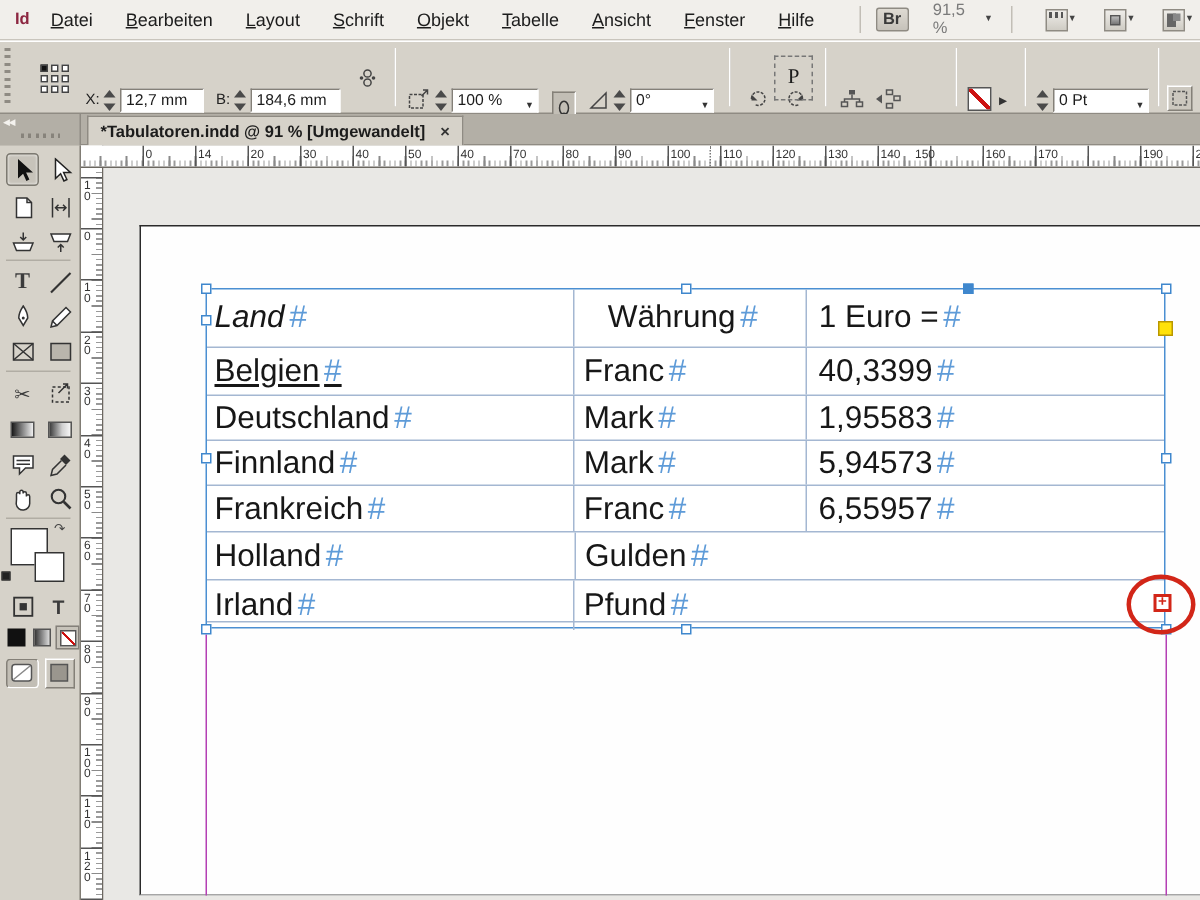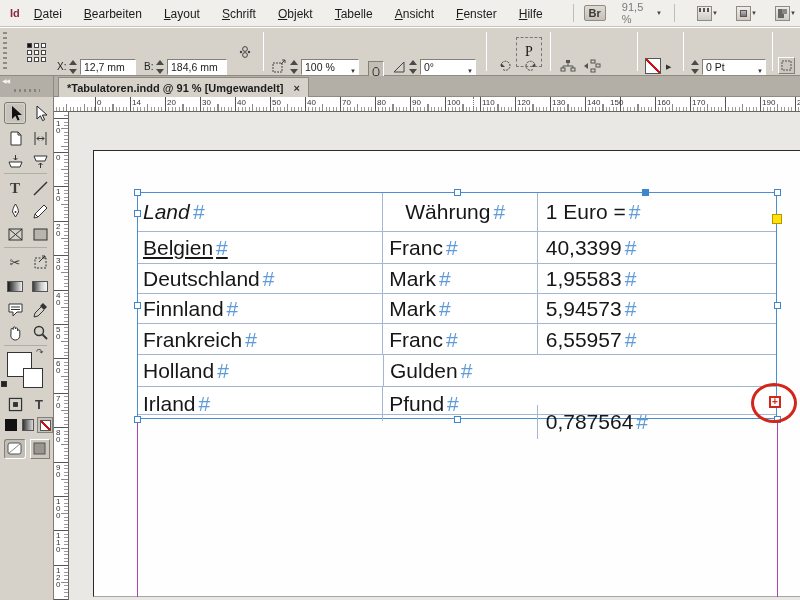--- a/index.html
+++ b/index.html
@@ -579,21 +579,21 @@
       </div>
       <div class="trow" style="height: 31px; border-top-color: rgb(164, 183, 210);">
         <div class="tcell" style="width: 245px; padding-left: 5px; line-height: 31px; border-left-color: rgb(164, 183, 210);"><span>Frankreich</span><span class="marker" style="color: rgb(94, 155, 216);">#</span></div>
         <div class="tcell" style="width: 155px; padding-left: 6px; line-height: 31px; border-left-color: rgb(164, 183, 210);"><span>Franc</span><span class="marker" style="color: rgb(94, 155, 216);">#</span></div>
         <div class="tcell" style="width: 240px; padding-left: 8px; line-height: 31px; border-left-color: rgb(164, 183, 210);"><span>6,55957</span><span class="marker" style="color: rgb(94, 155, 216);">#</span></div>
       </div>
       <div class="trow" style="height: 32px; border-top-color: rgb(164, 183, 210);">
         <div class="tcell" style="width: 245px; padding-left: 5px; line-height: 32px; border-left-color: rgb(164, 183, 210);"><span>Holland</span><span class="marker" style="color: rgb(94, 155, 216);">#</span></div>
         <div class="tcell" style="width: 155px; padding-left: 6px; line-height: 32px; border-left-color: rgb(164, 183, 210);"><span>Gulden</span><span class="marker" style="color: rgb(94, 155, 216);">#</span></div>
       </div>
-      <div class="trow" style="height: 34px; border-top-color: rgb(164, 183, 210); align-items: center;">
+      <div class="trow" style="height: 34px; border-top-color: rgb(164, 183, 210);">
         <div class="tcell" style="width: 245px; padding-left: 5px; line-height: 34px; border-left-color: rgb(164, 183, 210);"><span>Irland</span><span class="marker" style="color: rgb(94, 155, 216);">#</span></div>
         <div class="tcell" style="width: 155px; padding-left: 6px; line-height: 34px; border-left-color: rgb(164, 183, 210);"><span>Pfund</span><span class="marker" style="color: rgb(94, 155, 216);">#</span></div>
         <div class="tcell" style="width: 240px; padding-left: 8px; line-height: 34px; border-left-color: rgb(164, 183, 210); margin-top: 36px;"><span>0,787564</span><span class="marker" style="color: rgb(94, 155, 216);">#</span></div>
       </div>
       <div id="inner-bottom-line" style="background: rgb(164, 183, 210);"></div>
     </div>
 
   <div class="handle" style="left:65px;top:77px"></div>
   <div class="handle" style="left:385px;top:77px"></div>
   <div class="handle" style="left:705px;top:77px"></div>

